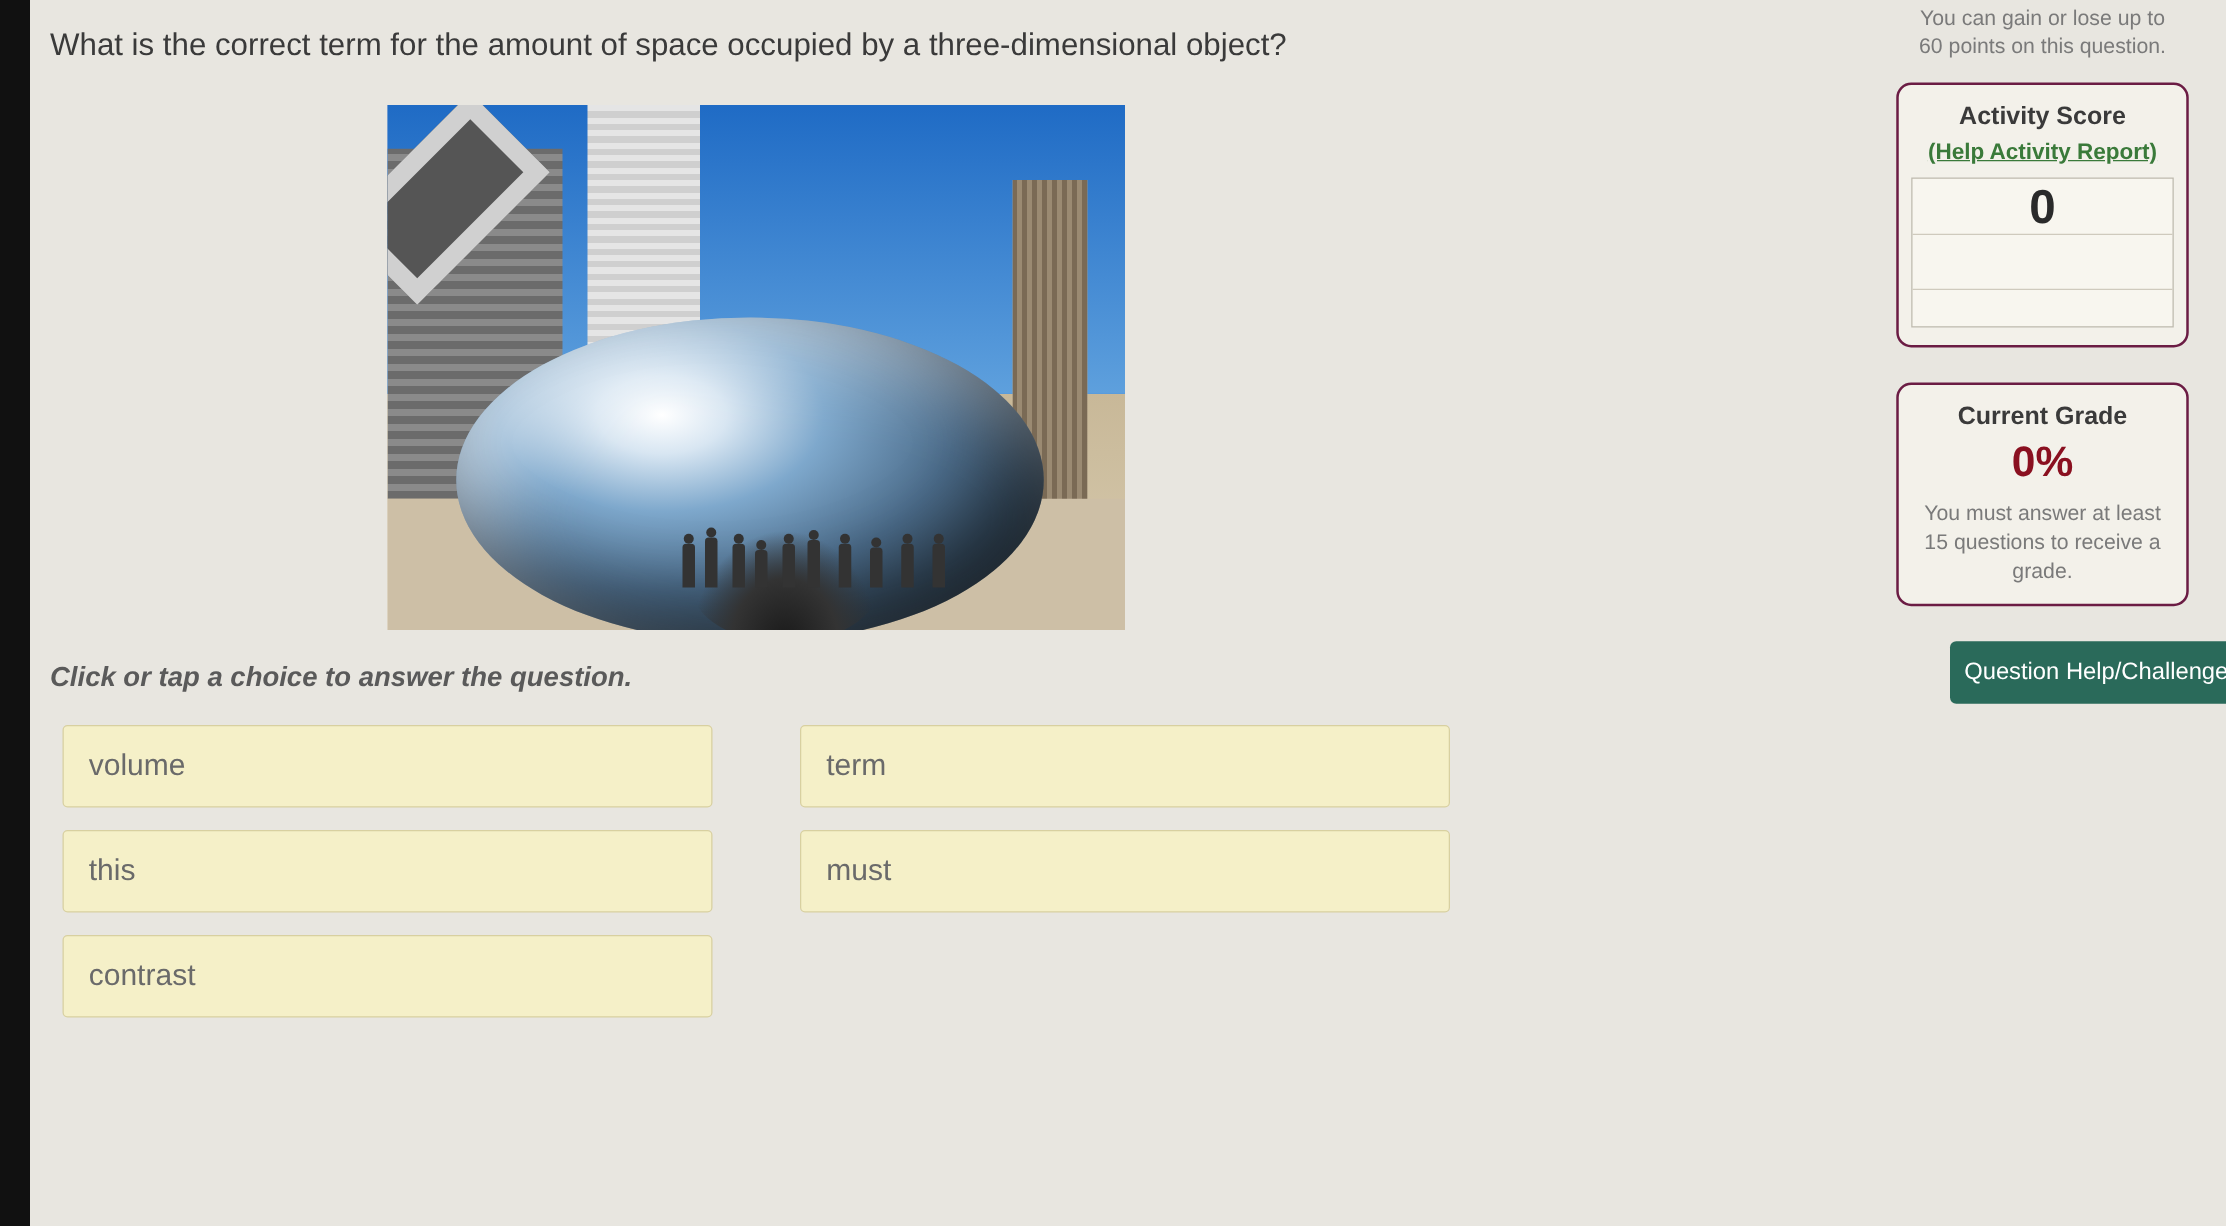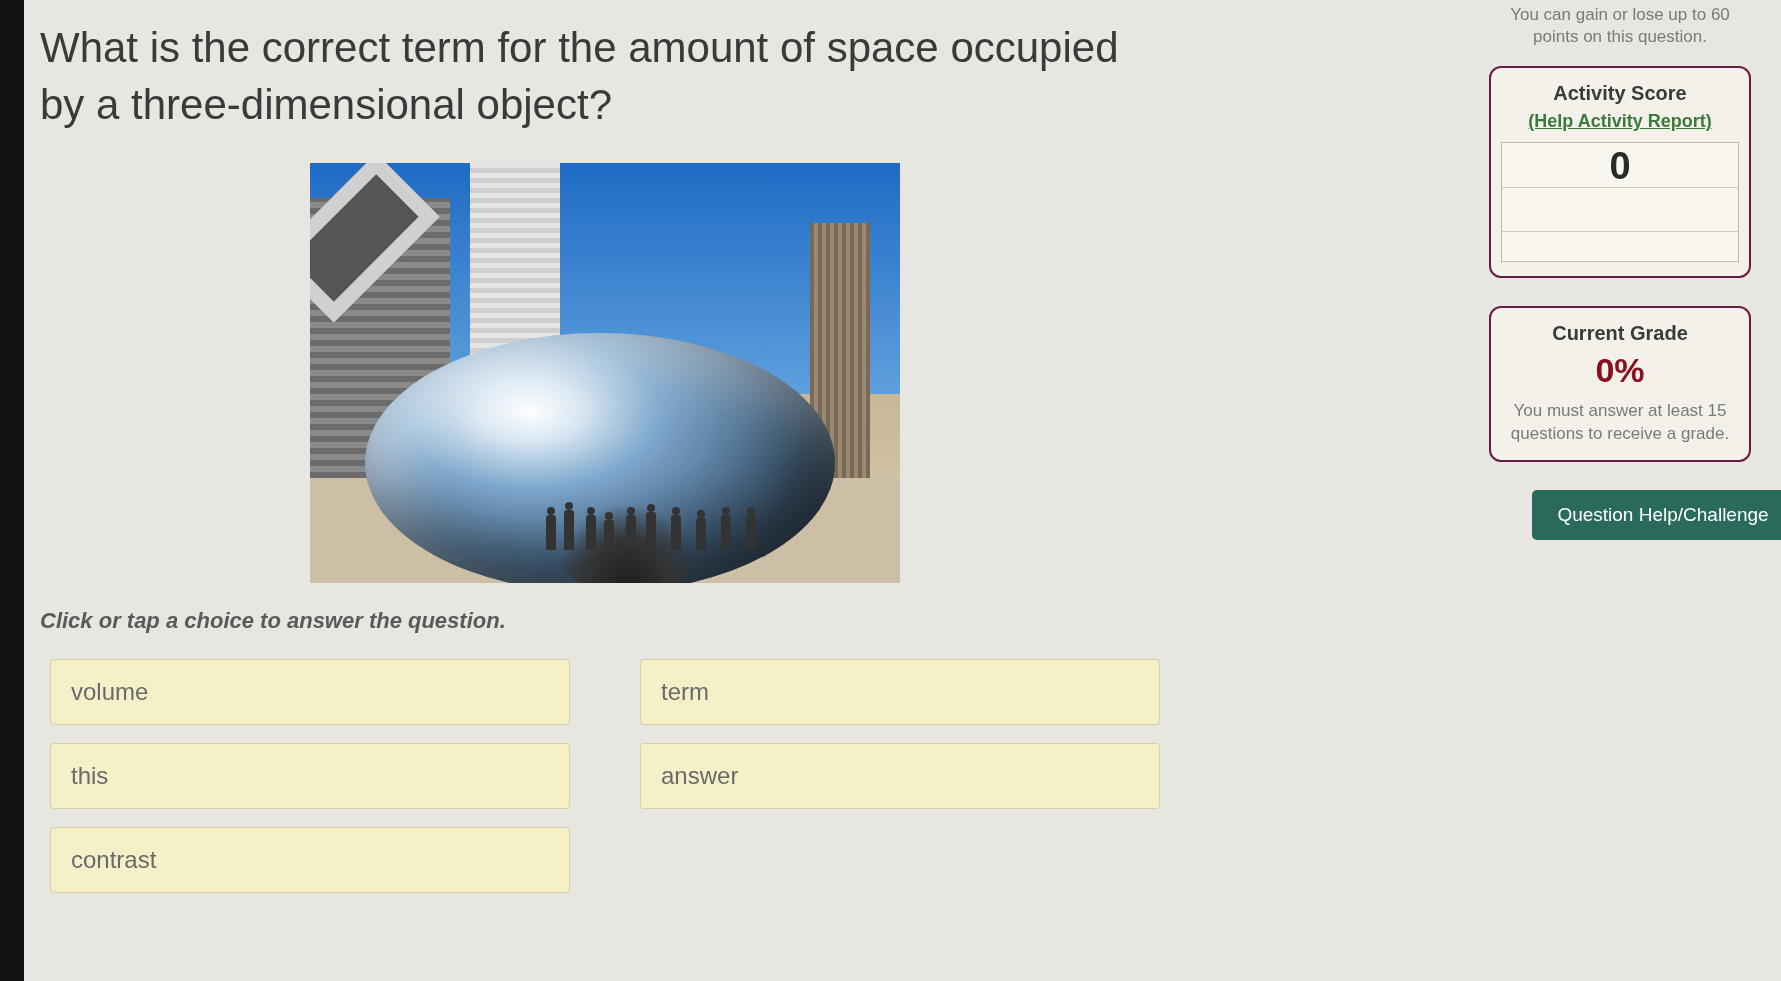--- a/index.html
+++ b/index.html
@@ -12,21 +12,21 @@
     overflow: hidden;
   }
   .main-area {
     position: absolute;
     left: 30px;
     top: 0;
     width: 1150px;
     padding: 20px 10px;
   }
   .question-text {
-    font-size: 42px;
+    font-size: 25px;
     color: #3a3a3a;
     line-height: 1.35;
     margin-bottom: 30px;
     font-weight: 400;
   }
   .image-holder {
     width: 590px;
     height: 420px;
     margin: 0 auto 25px auto;
     position: relative;
@@ -77,21 +77,21 @@
     color: #6a6a6a;
     cursor: pointer;
     text-align: left;
   }
   .choice.half { grid-column: 1 / 2; }
 
   .sidebar {
     position: absolute;
     right: 30px;
     top: 0;
-    width: 262px;
+    width: 234px;
   }
   .points-note {
     color: #7a7a7a;
     font-size: 17px;
     text-align: center;
     padding: 4px 8px 18px 8px;
     line-height: 1.3;
   }
   .panel {
     border: 2px solid #6b1c44;
@@ -184,21 +184,21 @@
         <div class="p" style="left:200px"></div>
     </div>
   </div>
 
   <div class="instruction">Click or tap a choice to answer the question.</div>
 
   <div class="choices">
     <button class="choice">volume</button>
     <button class="choice">term</button>
     <button class="choice">this</button>
-    <button class="choice">answer</button>
+    <button class="choice">must</button>
     <button class="choice half">contrast</button>
   </div>
 </div>
 
 <div class="sidebar">
   <div class="points-note">You can gain or lose up to 60 points on this question.</div>
 
   <div class="panel">
     <div class="panel-title">Activity Score</div>
     <a class="view-link">(Help Activity Report)</a>

